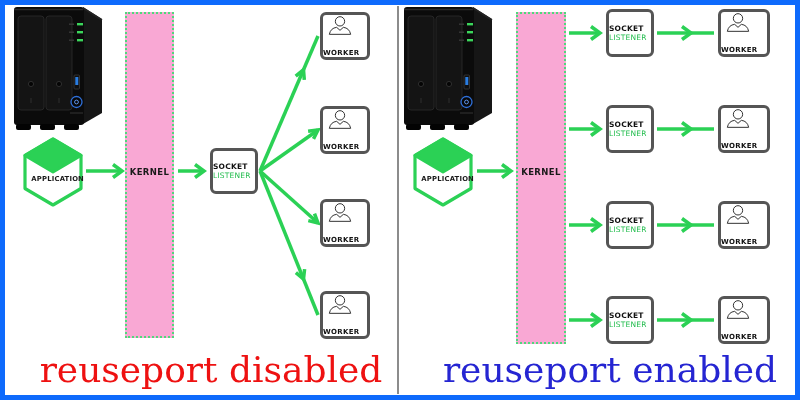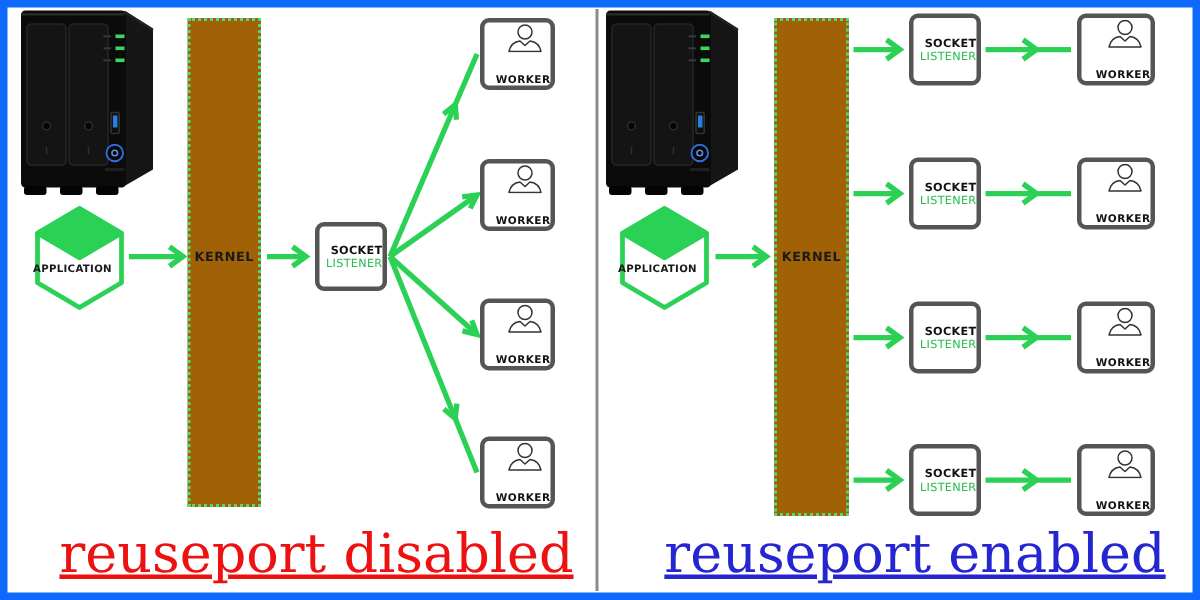--- a/index.html
+++ b/index.html
@@ -10,42 +10,42 @@
   #frame-border{
     position:absolute;inset:0;border:5px solid #0e6afc;pointer-events:none;z-index:50;
   }
   #divider{
     position:absolute;left:397px;top:6px;width:2px;height:388px;background:#8c8c8c;
   }
   .abs{position:absolute;}
   
   .kernel-box{
     position:absolute;box-sizing:border-box;
-    border:2px dotted #4fd97c;background:#a16207;
+    border:2px dotted #4fd97c;background:#f9a8d4;
   }
   .kernel-label{
     position:absolute;left:0;right:0;text-align:center;
     font-size:8.5px;font-weight:bold;color:#1a1a1a;letter-spacing:.4px;
   }
   
   .node-box{
     position:absolute;box-sizing:border-box;background:#fff;
     border:3px solid #555;border-radius:6px;
-    display:flex;flex-direction:column;align-items:flex-end;justify-content:center;
+    display:flex;flex-direction:column;align-items:flex-start;justify-content:center;
   }
   .socket-line1{font-size:7.5px;font-weight:bold;color:#111;letter-spacing:.2px;line-height:1.25;}
   .socket-line2{font-size:7.5px;font-weight:normal;color:#23bd4e;letter-spacing:.2px;line-height:1.25;}
   .worker-label{font-size:7px;font-weight:bold;color:#111;letter-spacing:.3px;margin-top:14px;}
   .app-label{
-    position:absolute;text-align:left;font-size:6.8px;font-weight:bold;color:#1a1a1a;
+    position:absolute;text-align:right;font-size:6.8px;font-weight:bold;color:#1a1a1a;
     letter-spacing:.2px;line-height:10px;height:10px;
   }
   .caption{
     position:absolute;top:348px;width:422px;text-align:center;
-    font-family:"DejaVu Serif","Liberation Serif",serif;font-size:36px;line-height:44px;text-decoration:underline;
+    font-family:"DejaVu Serif","Liberation Serif",serif;font-size:36px;line-height:44px;
   }
   svg{display:block;}
 </style>
 </head>
 <body>
 
 <div id="frame">
 
   <svg class="abs" style="left:0;top:0;" width="800" height="400" viewBox="0 0 800 400">
     <g stroke="#2bd155" stroke-width="3.5" fill="none">

